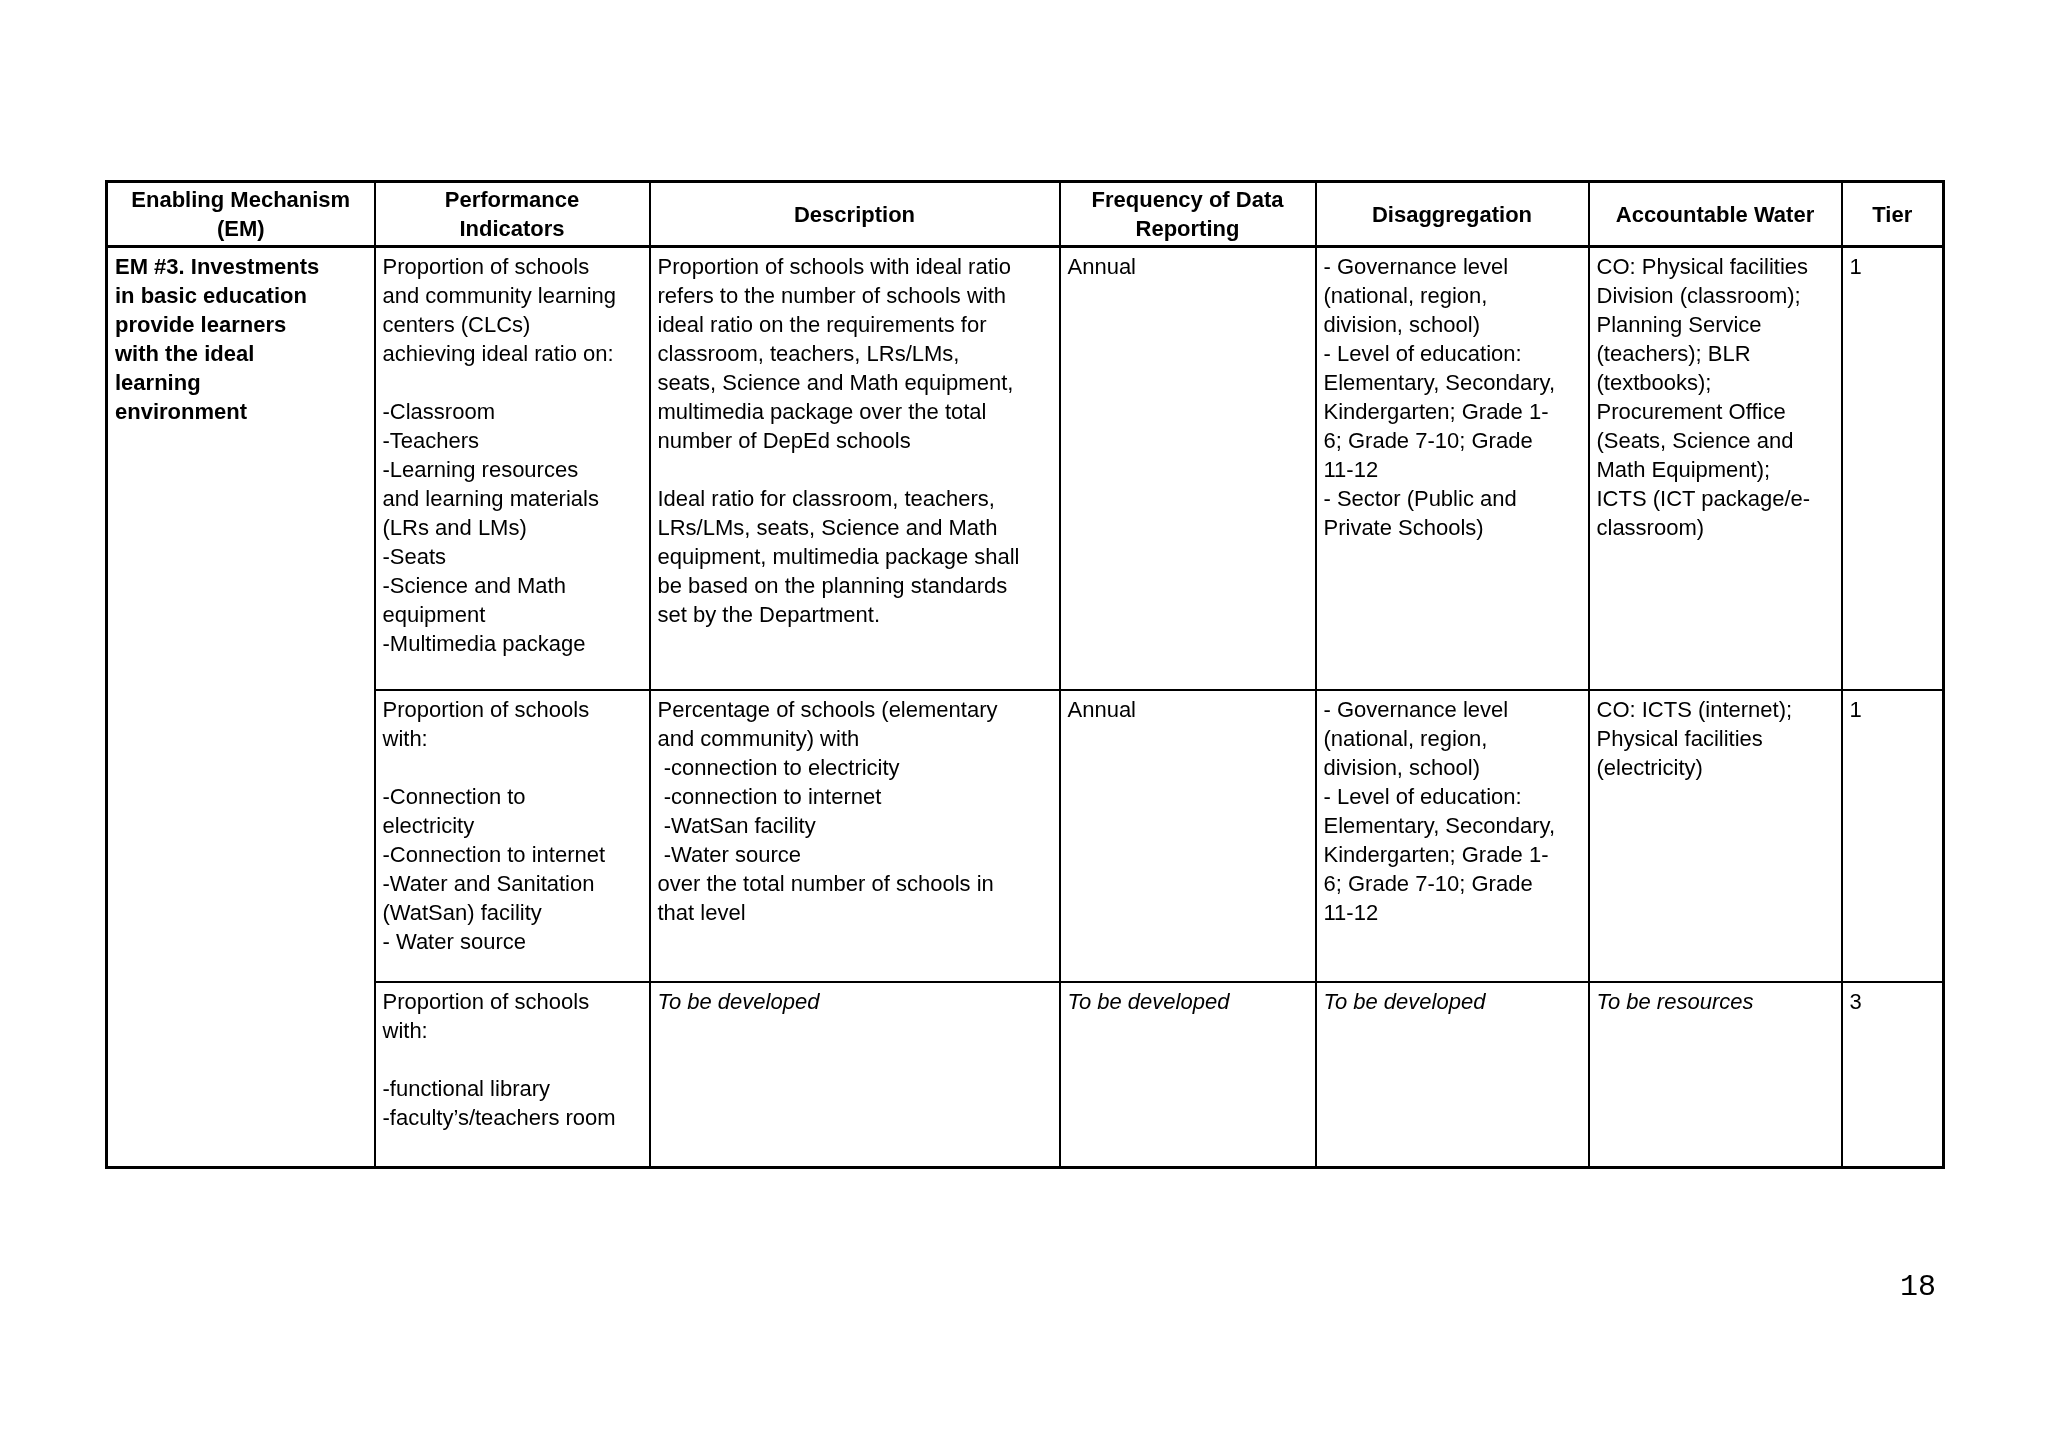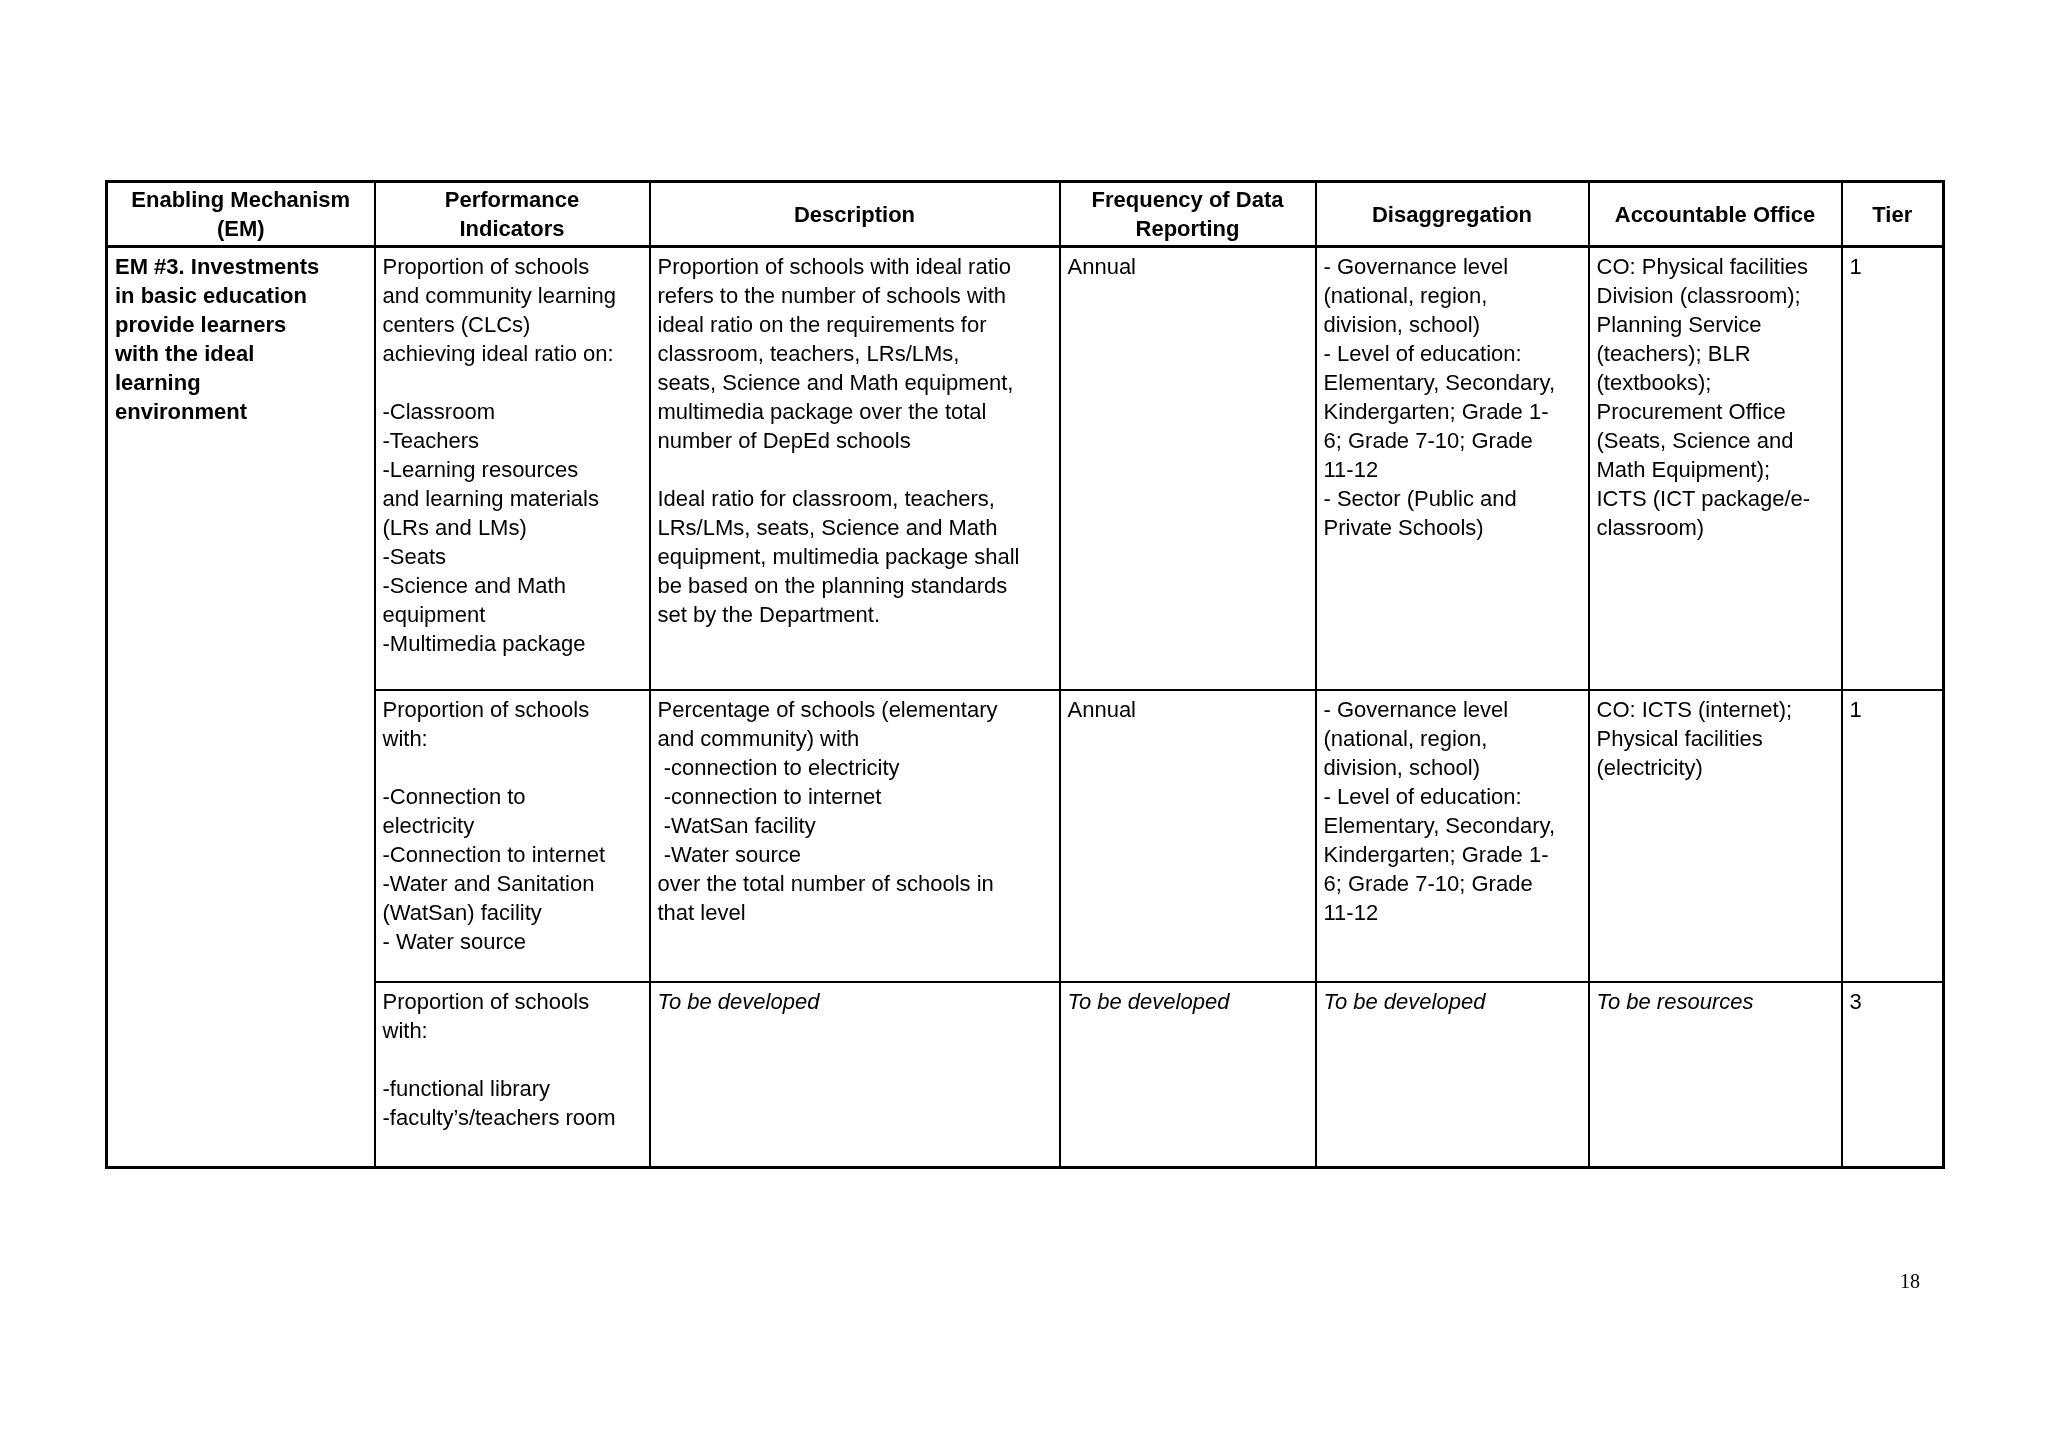--- a/index.html
+++ b/index.html
@@ -52,22 +52,22 @@
     font-style: italic;
   }
   tr.row-header { height: 59px; }
   tr.row-1 { height: 443px; }
   tr.row-2 { height: 292px; }
   tr.row-3 { height: 186px; }
   .page-number {
     position: absolute;
     left: 1900px;
     top: 1270px;
-    font-family: Liberation Serif, serif;
-    font-size: 20px;
+    font-family: Liberation Mono, monospace;
+    font-size: 30px;
     color: #000000;
   }
 </style>
 </head>
 <body>
 
 <table class="doc-table">
   <colgroup>
     <col style="width:268px">
     <col style="width:275px">
@@ -80,21 +80,21 @@
   <thead>
     <tr class="row-header">
       <th>Enabling Mechanism
 (EM)</th>
       <th>Performance
 Indicators</th>
       <th>Description</th>
       <th>Frequency of Data
 Reporting</th>
       <th>Disaggregation</th>
-      <th>Accountable Office</th>
+      <th>Accountable Water</th>
       <th>Tier</th>
     </tr>
   </thead>
   <tbody>
     <tr class="row-1">
       <td class="em-cell" rowspan="3">EM #3. Investments
 in basic education
 provide learners
 with the ideal
 learning

